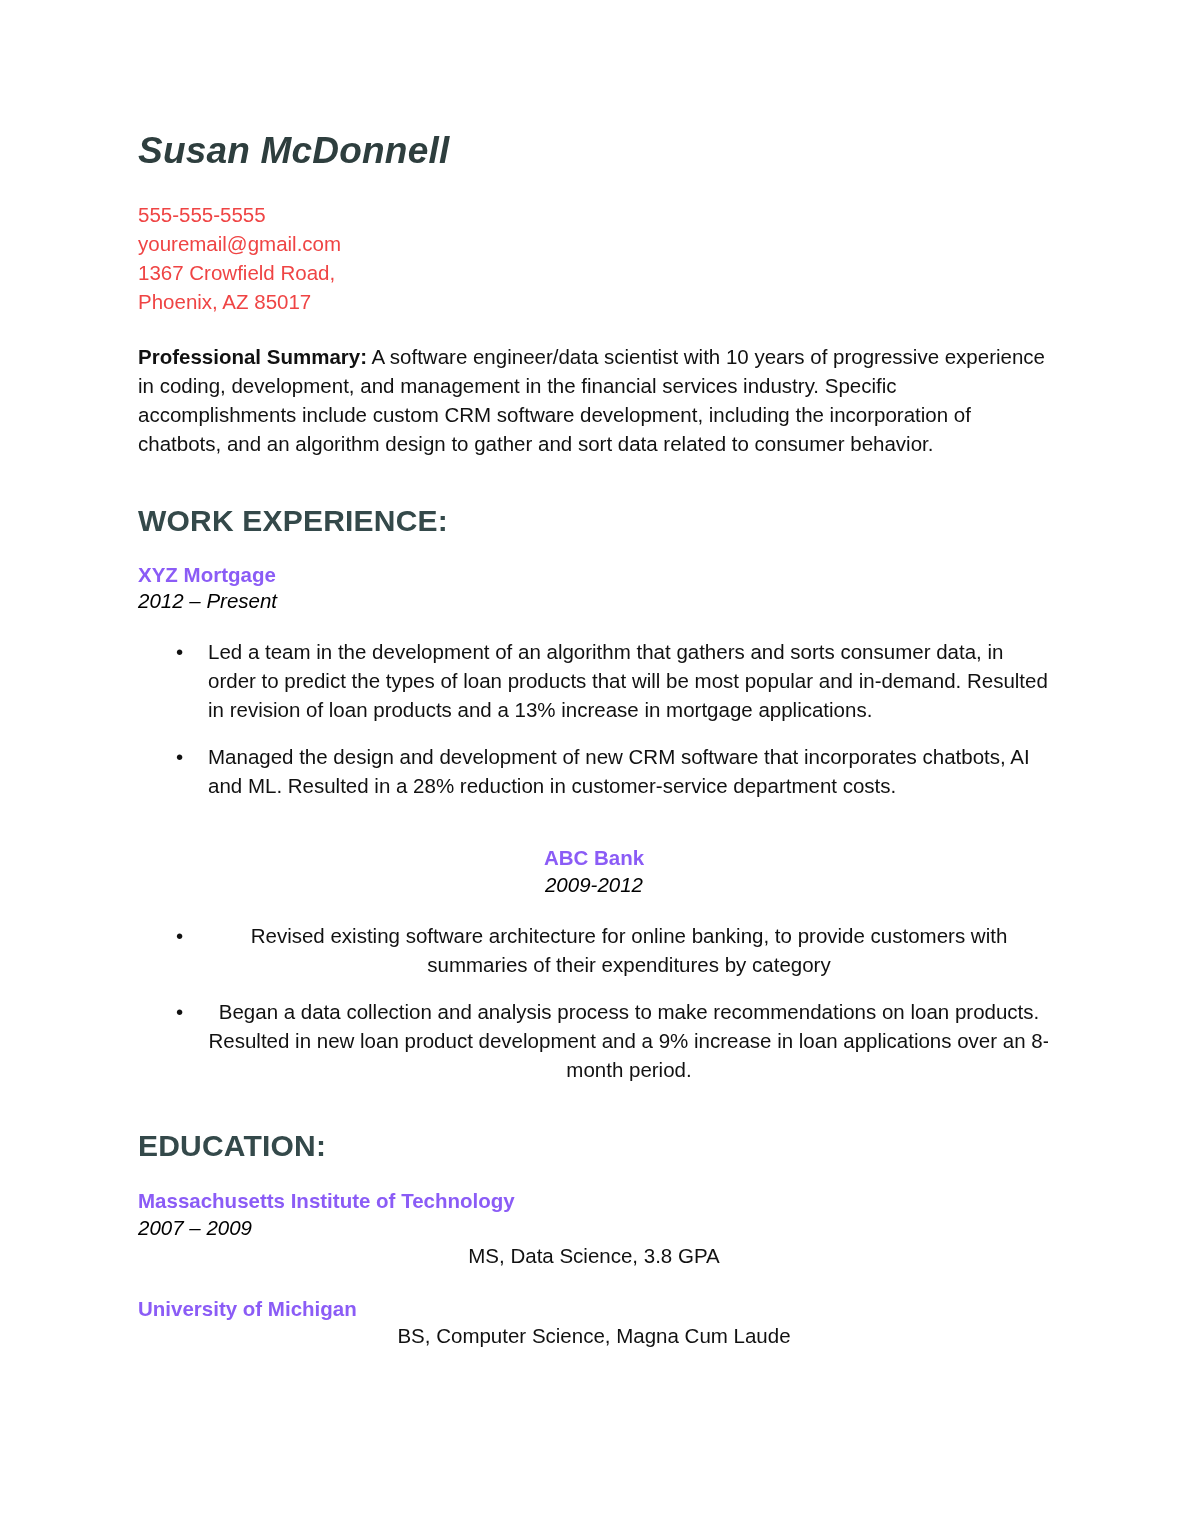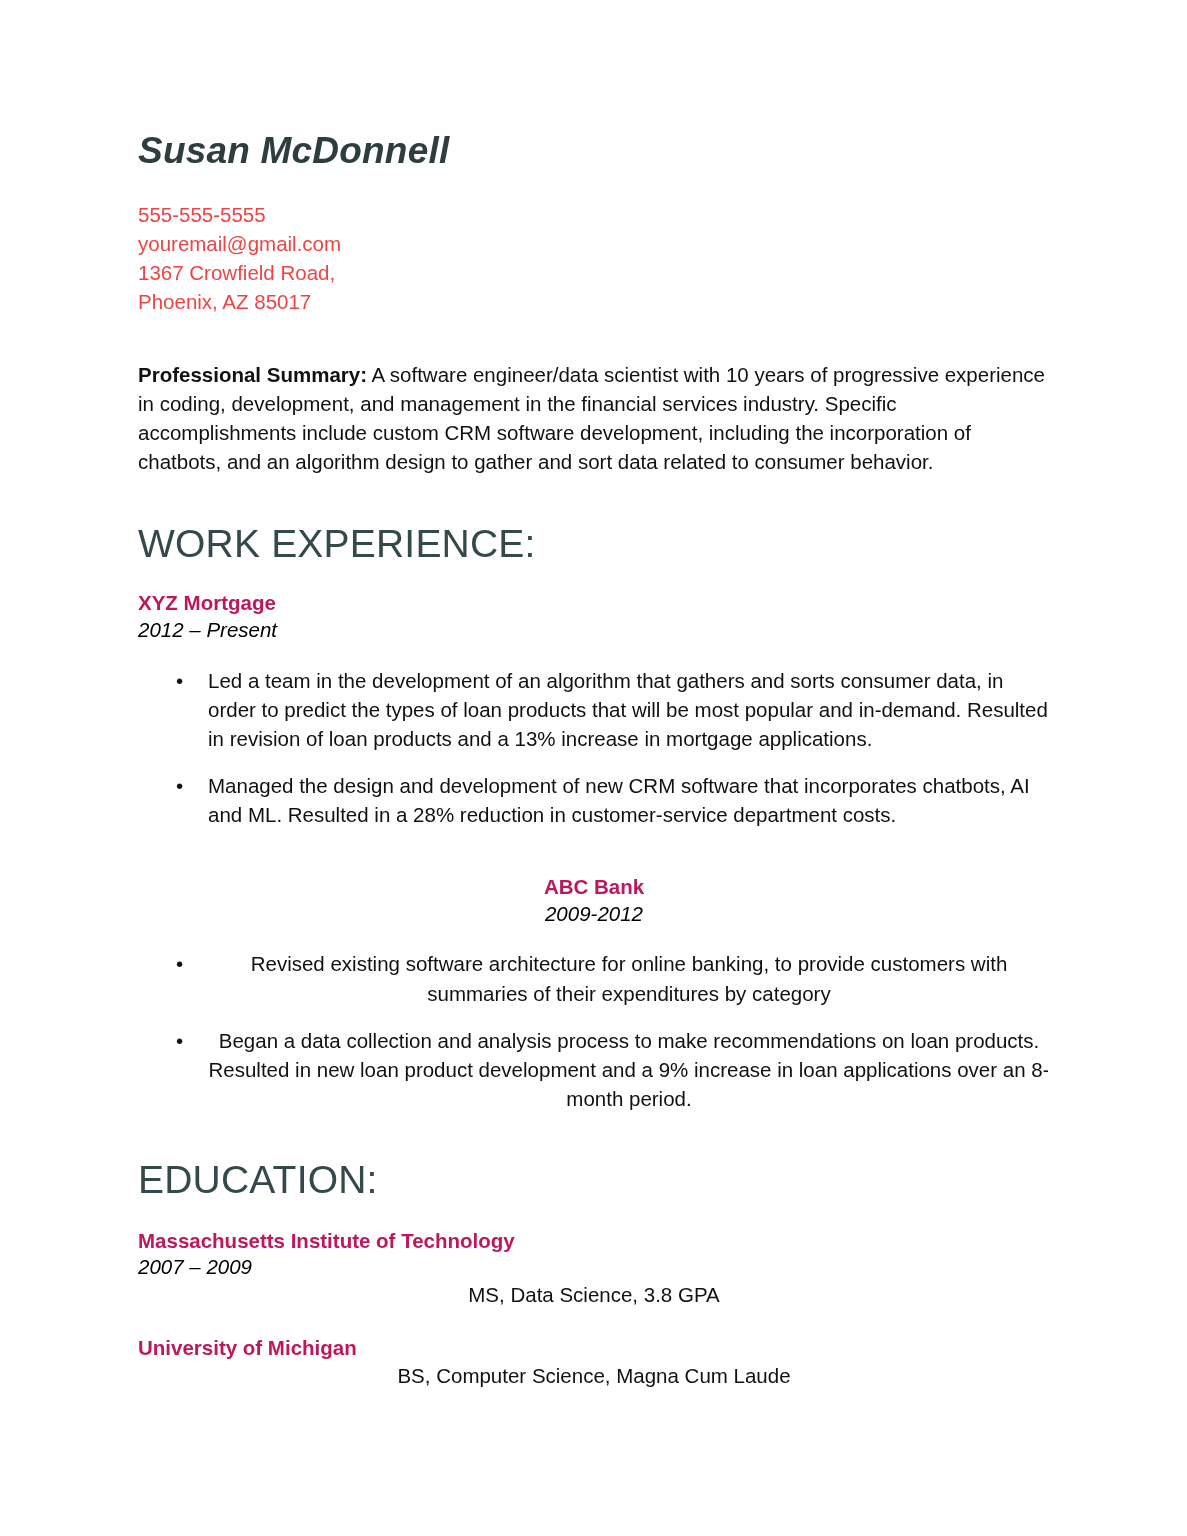--- a/index.html
+++ b/index.html
@@ -40,49 +40,49 @@
     font-size: 20.5px;
     line-height: 1.42;
     color: #ef4444;
   }
   .contact div {
     white-space: pre;
   }
 
   
   .summary {
-    margin-top: 44px;
+    margin-top: 26px;
     font-size: 20.5px;
     line-height: 1.42;
     color: #111111;
     text-align: left;
   }
   .summary .label {
     font-weight: bold;
   }
 
   
   .section-heading {
-    font-size: 39px;
-    font-weight: normal;
+    font-size: 30px;
+    font-weight: bold;
     color: #34494a;
     margin: 0;
     letter-spacing: 0.2px;
     line-height: 1.2;
   }
   .section-work { margin-top: 44px; }
   .section-education { margin-top: 44px; }
 
   
   .entry { margin-top: 23px; }
   .entry-first { margin-top: 23px; }
   .entry-title {
     font-size: 20.5px;
     font-weight: bold;
-    color: #be185d;
+    color: #8b5cf6;
     line-height: 1.3;
   }
   .entry-dates {
     font-size: 20.5px;
     font-style: italic;
     color: #000000;
     line-height: 1.3;
   }
   .entry-detail {
     font-size: 20.5px;

